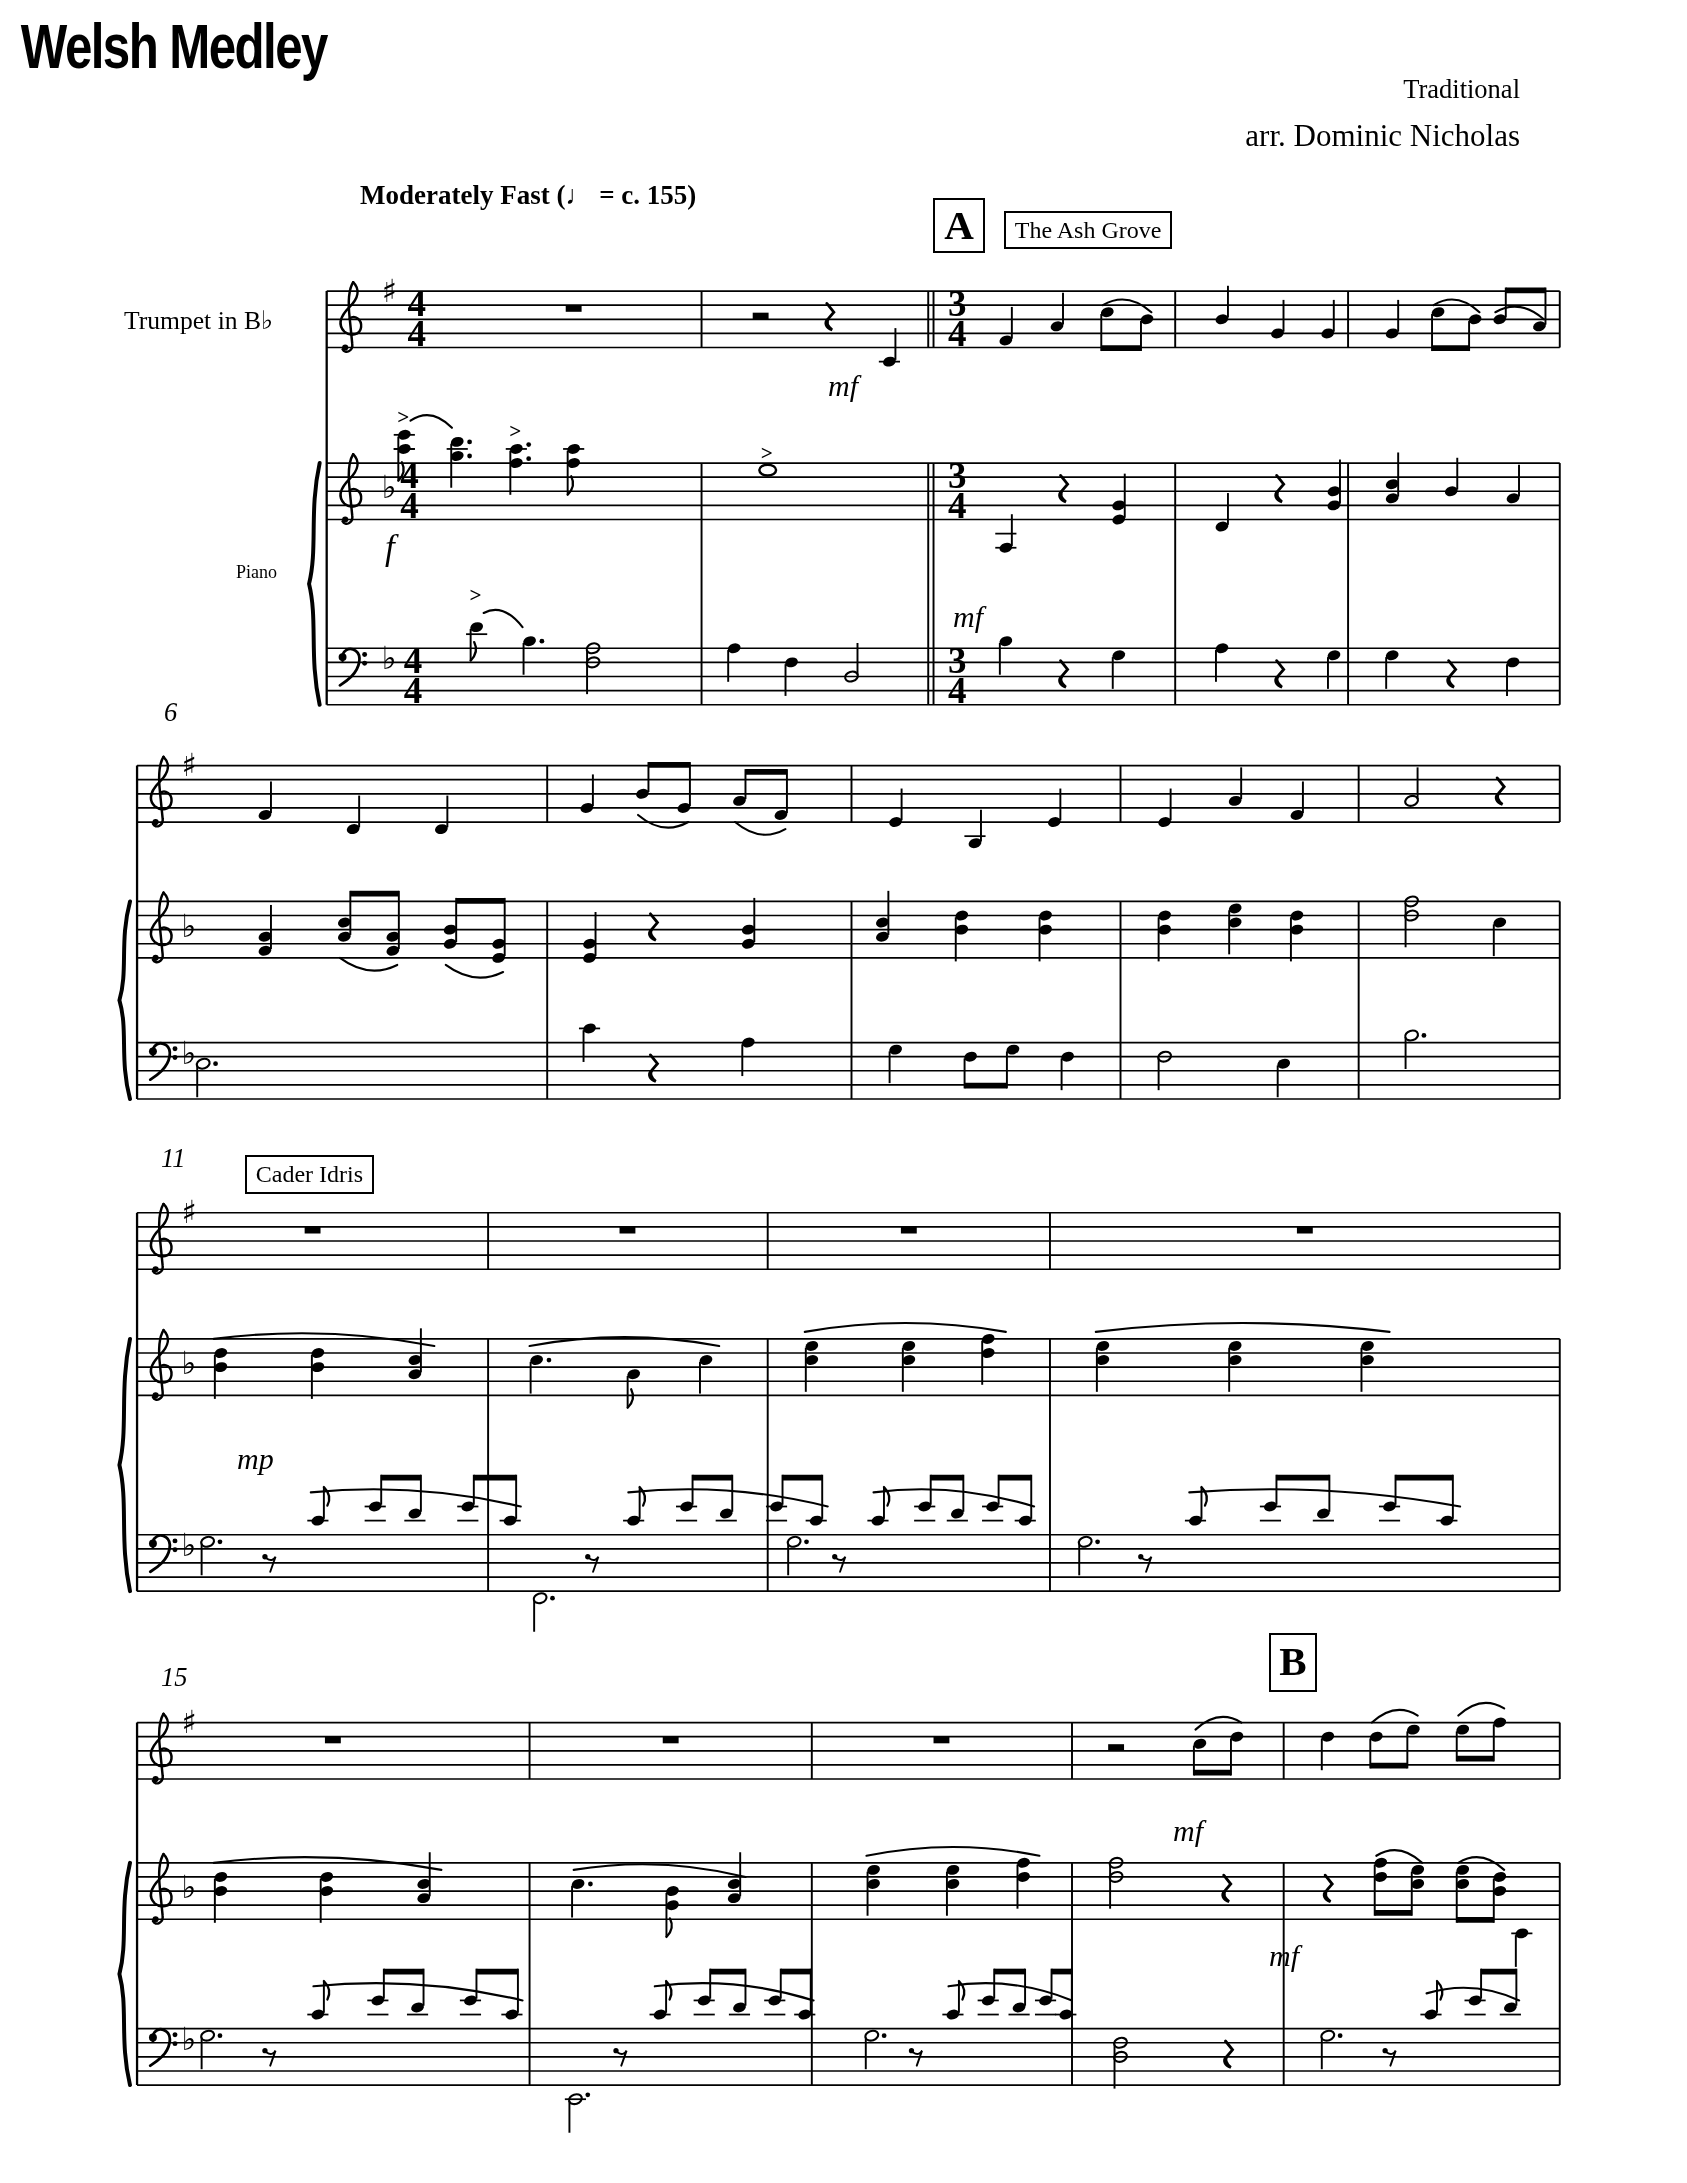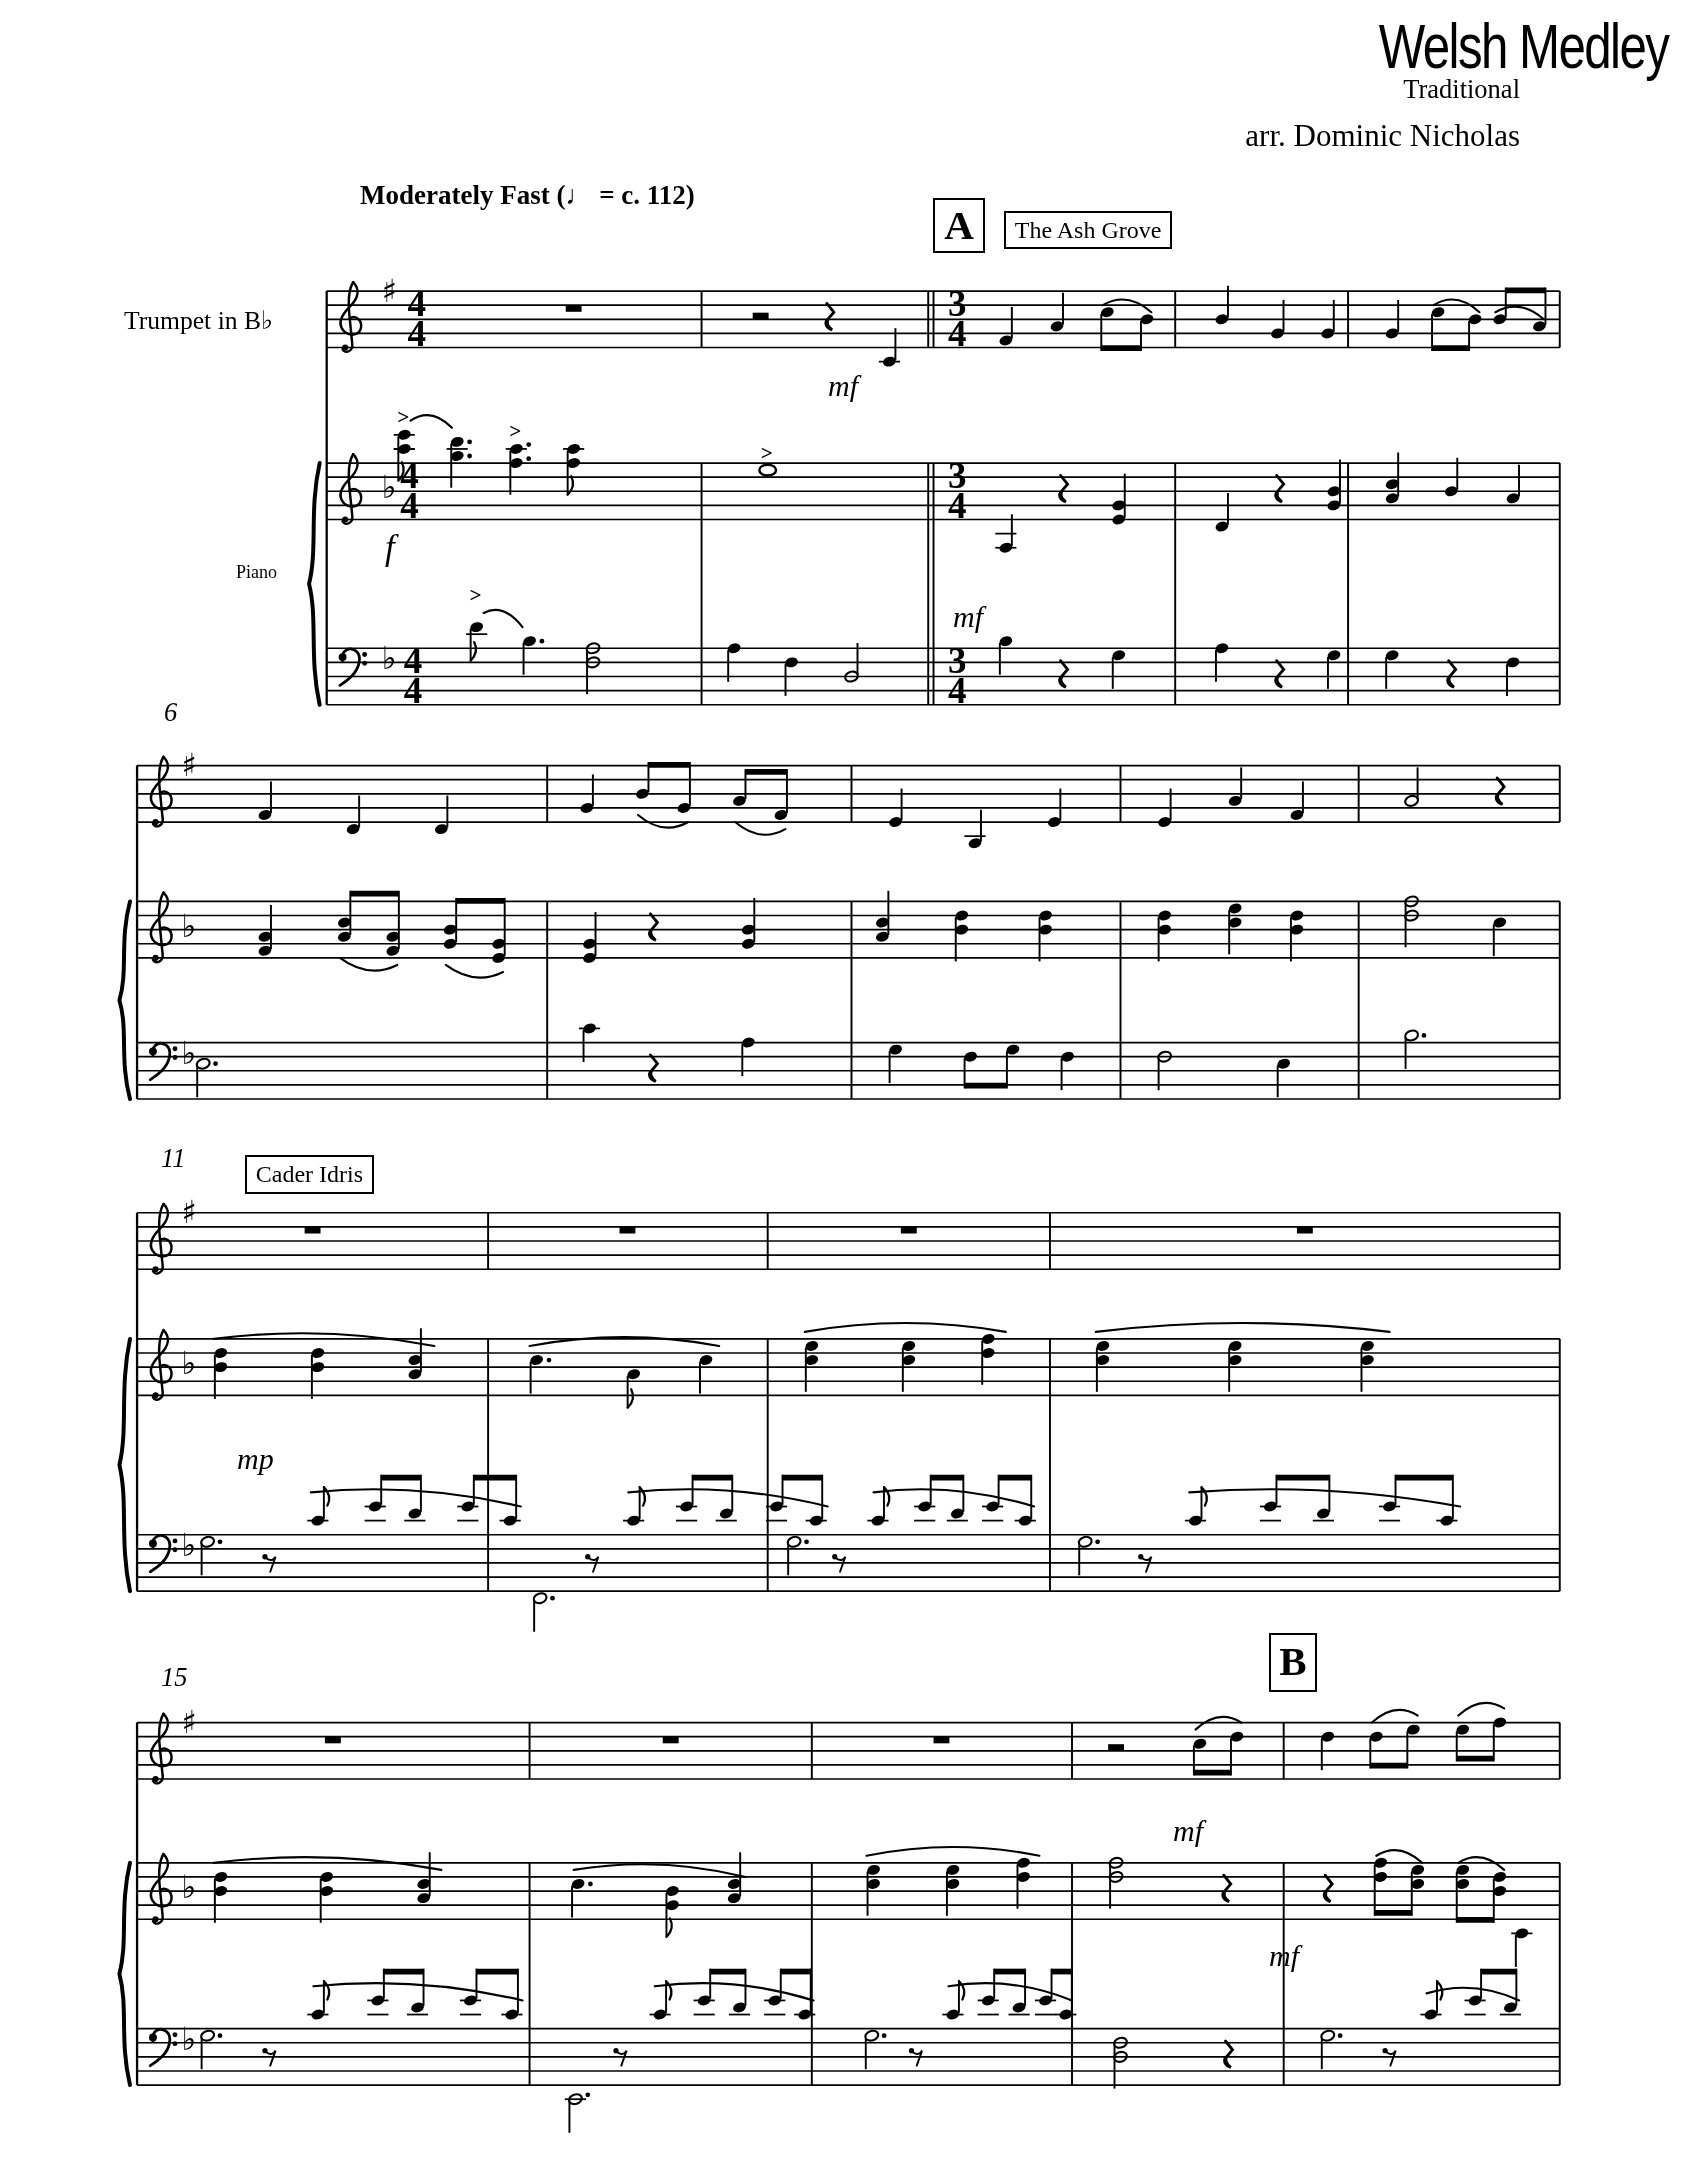--- a/index.html
+++ b/index.html
@@ -1,21 +1,21 @@
 <!DOCTYPE html>
 <html style="font-size:14px"><head>
 <meta charset="utf-8">
 <style>
   html,body{margin:0;padding:0;background:#888;}
   #sheet{position:relative;width:1688px;height:2183px;background:#ffffff;overflow:hidden;
          font-family:"Liberation Serif", serif;color:#000;}
   #score{position:absolute;left:0;top:0;}
   .abs{position:absolute;white-space:nowrap;}
-  .title{left:0;top:14px;width:100%;text-align:right;
-         font-family:"Liberation Sans", sans-serif;font-weight:normal;font-size:56px;letter-spacing:-1.8px;}
+  .title{left:0;top:14px;width:100%;text-align:left;
+         font-family:"Liberation Sans", sans-serif;font-weight:bold;font-size:56px;letter-spacing:-1.8px;}
   .title span{display:inline-block;transform:scale(0.88,1.12);}
   .credit1{right:168px;top:74px;font-size:26.5px;}
   .credit2{right:168px;top:118px;font-size:31px;}
   .tempo{left:360px;top:180px;font-size:27px;font-weight:bold;}
   .boxed{border:2.6px solid #000;text-align:center;}
   .mark-a{left:933px;top:198px;width:48px;height:51px;font-size:41px;font-weight:bold;line-height:51px;}
   .mark-b{left:1269px;top:1633px;width:44px;height:55px;font-size:41px;font-weight:bold;line-height:53px;}
   .sect{border:2.2px solid #000;font-size:24px;line-height:34px;padding:0 8.8px;}
   .sect-ash{left:1004px;top:211px;height:34px;}
   .sect-cader{left:245px;top:1155px;height:35px;line-height:35px;}
@@ -759,21 +759,21 @@
       <ellipse cx="1712" cy="2276" rx="7.4" ry="5.4" transform="rotate(-18 1712 2276)" fill="#000000" stroke="#000000" stroke-width="0"></ellipse>
       <line x1="1678.8" y1="2266" x2="1678.8" y2="2232" stroke="#000000" stroke-width="2.2"></line>
       <line x1="1718.8" y1="2274" x2="1718.8" y2="2232" stroke="#000000" stroke-width="2.2"></line>
       <polygon points="1678.8,2232 1718.8,2232 1718.8,2238.5 1678.8,2238.5" fill="#000000"></polygon>
       <path d="M1617,2260 Q1669.5,2244 1722,2268" fill="none" stroke="#000000" stroke-width="2.4" stroke-linecap="round"></path>
     </svg>
 
   <div class="abs title"><span>Welsh Medley</span></div>
   <div class="abs credit1">Traditional</div>
   <div class="abs credit2">arr. Dominic Nicholas</div>
-  <div class="abs tempo">Moderately Fast (♩ = c. 112)</div>
+  <div class="abs tempo">Moderately Fast (♩ = c. 155)</div>
 
   <div class="abs boxed mark-a">A</div>
   <div class="abs boxed mark-b">B</div>
   <div class="abs sect sect-ash">The Ash Grove</div>
   <div class="abs sect sect-cader">Cader Idris</div>
 
   <div class="abs inst-trumpet">Trumpet in B♭</div>
   <div class="abs inst-piano">Piano</div>
 
   <div class="abs mnum m6">6</div>

